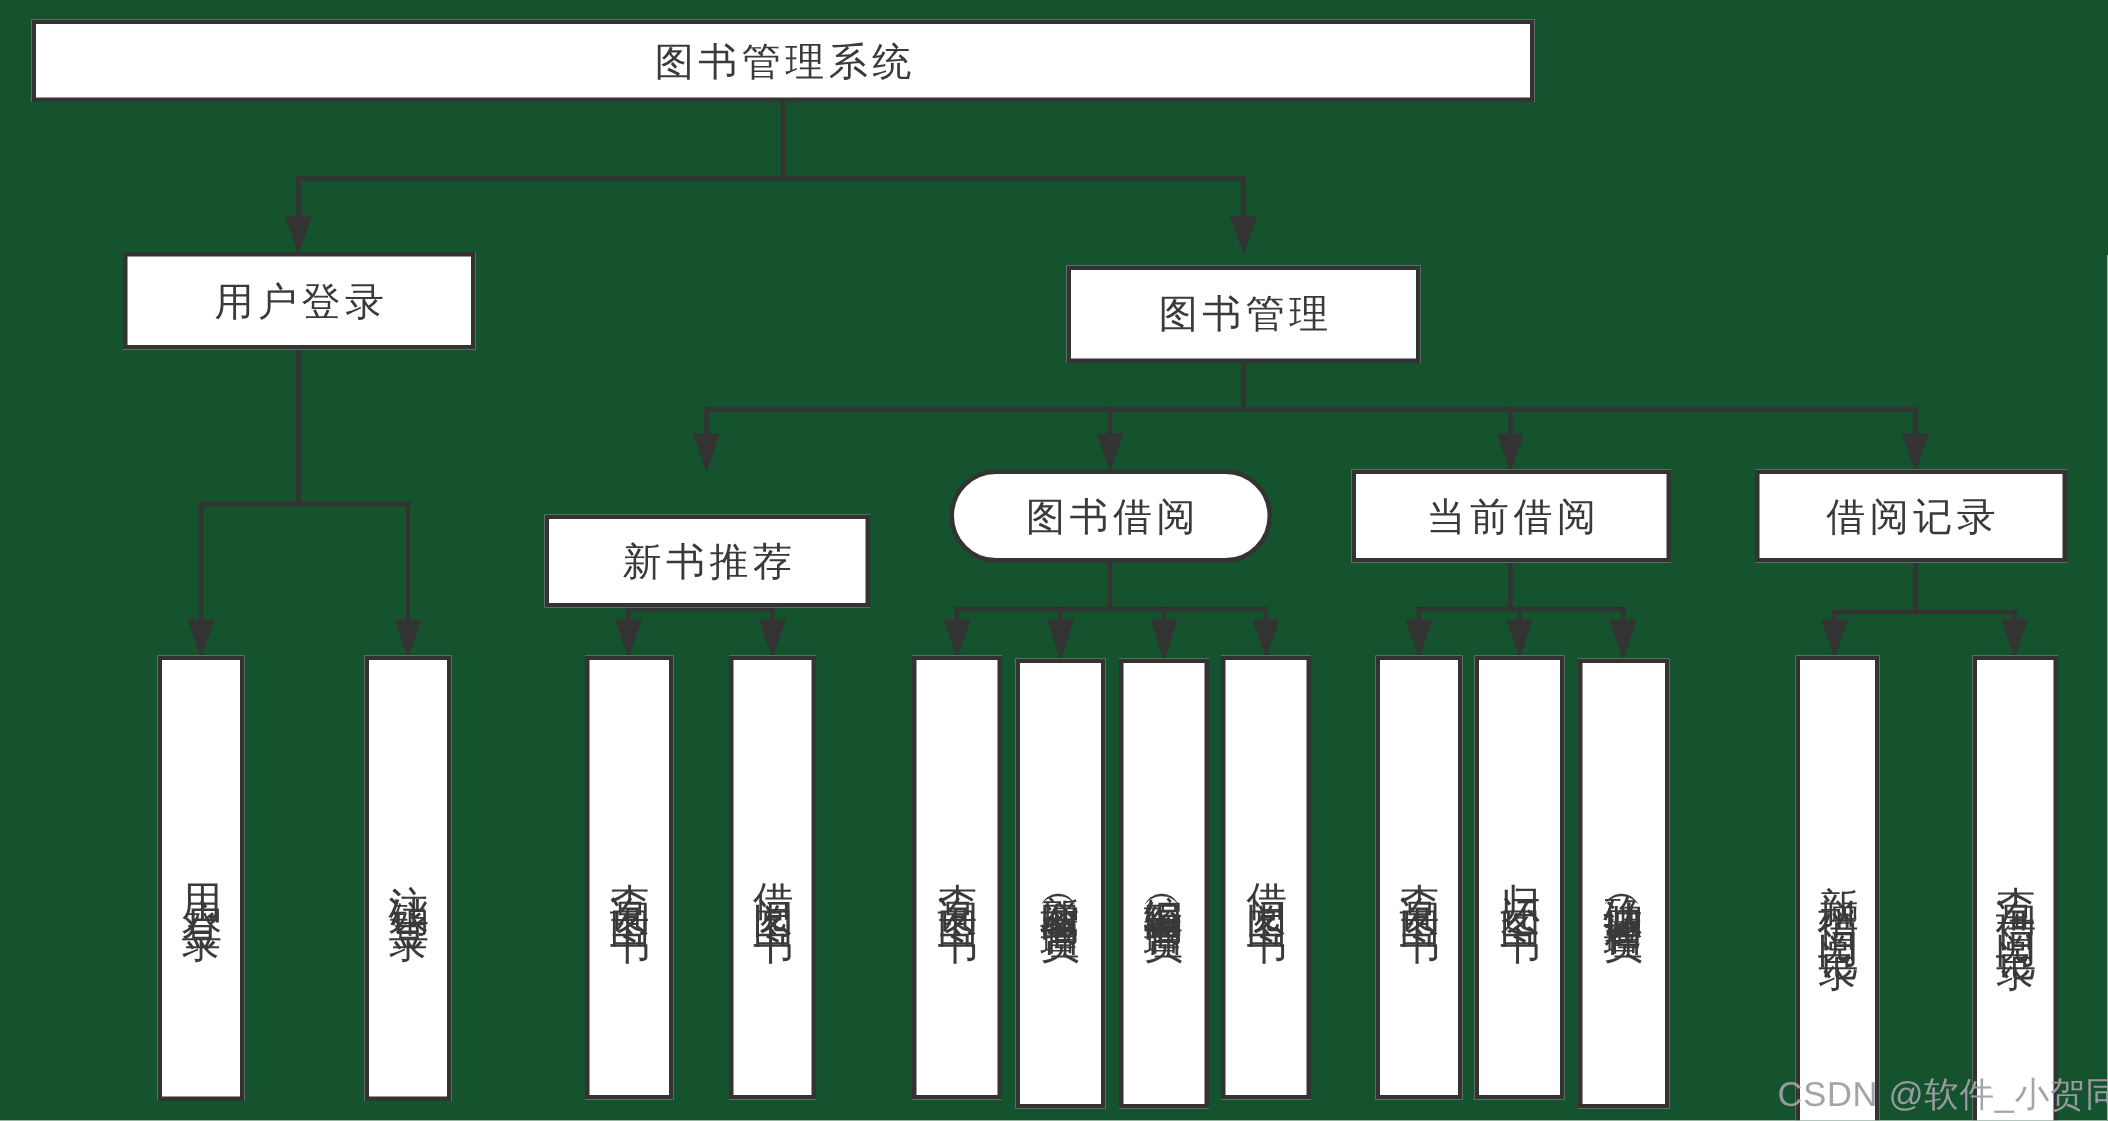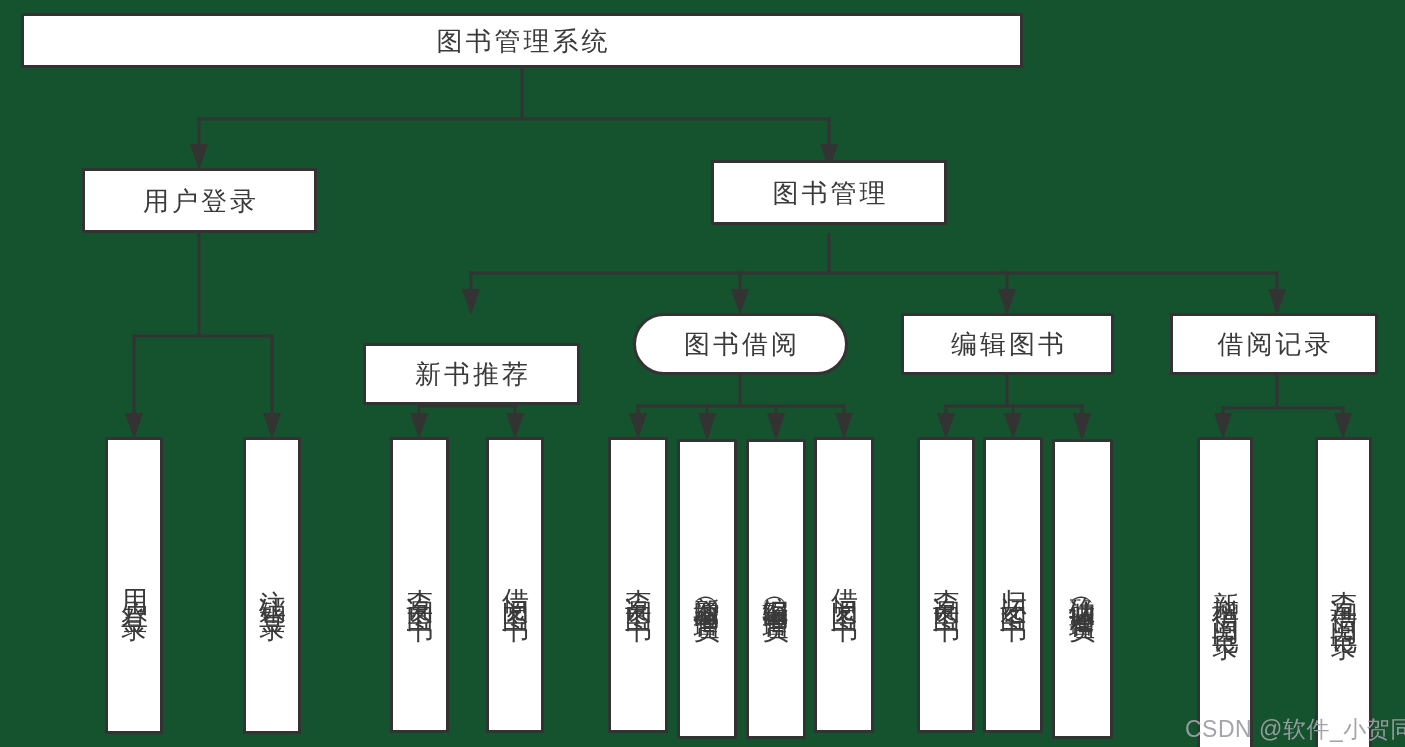--- a/index.html
+++ b/index.html
@@ -124,32 +124,32 @@
     </g>
   </svg>
 
   <div class="node h-node" style="left:21px;top:13px;width:1002px;height:55px;">
     <span>图书管理系统</span>
   </div>
 
   <div class="node h-node" style="left:82px;top:168px;width:235px;height:65px;">
     <span>用户登录</span>
   </div>
-  <div class="node h-node" style="left:711px;top:160px;width:236px;height:65px;">
+  <div class="node h-node" style="left:711px;top:177px;width:236px;height:65px;font-family:Liberation Serif, serif;">
     <span>图书管理</span>
   </div>
 
   <div class="node h-node" style="left:363px;top:313px;width:217px;height:62px;margin-top:30px;">
     <span>新书推荐</span>
   </div>
   <div class="node h-node" style="left:633px;top:313px;width:215px;height:62px;border-radius:31px;">
     <span>图书借阅</span>
   </div>
   <div class="node h-node" style="left:901px;top:313px;width:213px;height:62px;">
-    <span>编辑图书</span>
+    <span>当前借阅</span>
   </div>
   <div class="node h-node" style="left:1170px;top:313px;width:208px;height:62px;">
     <span>借阅记录</span>
   </div>
 
   <div class="node v-node" style="left:105px;top:437px;width:58px;height:297px;">
     <span>用户登录</span>
   </div>
   <div class="node v-node" style="left:243px;top:437px;width:58px;height:297px;">
     <span>注销登录</span>

